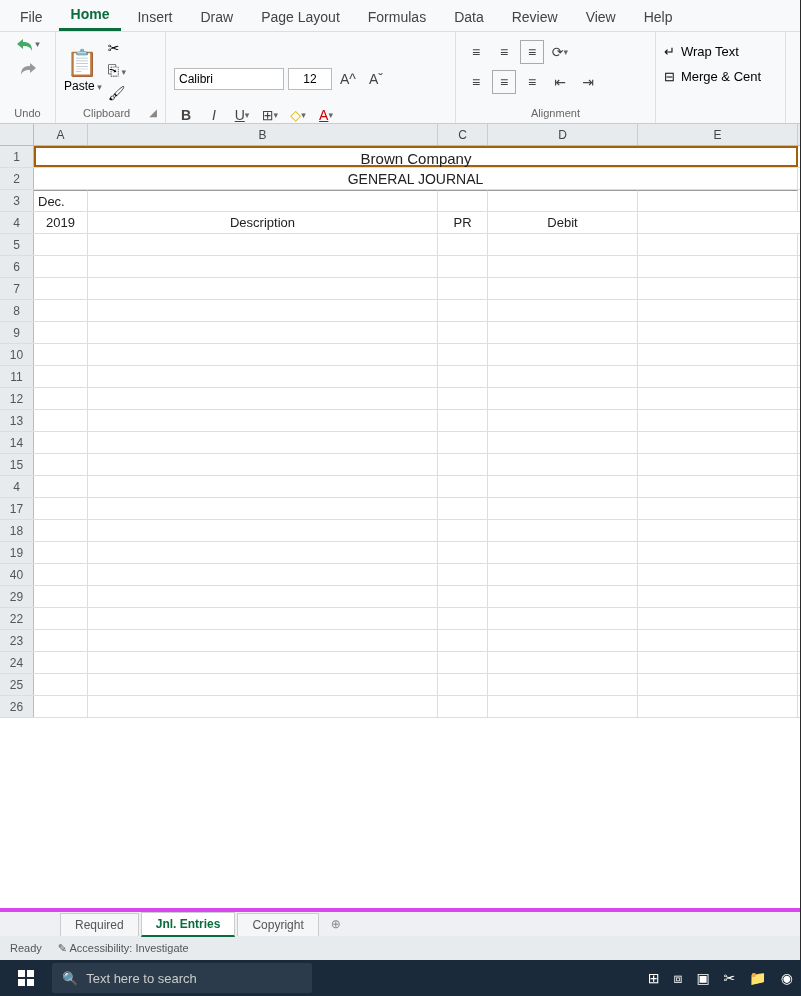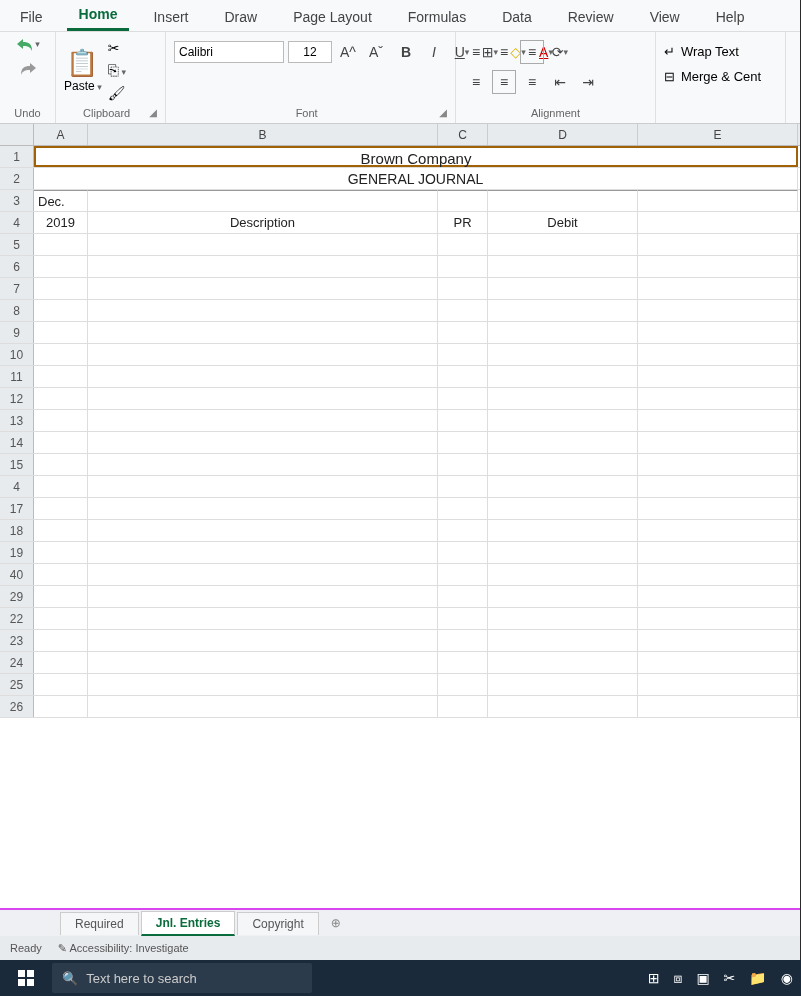--- a/index.html
+++ b/index.html
@@ -1,56 +1,56 @@
 <!DOCTYPE html>
 <html><head>
 <meta charset="utf-8">
 <style>
 * { margin:0; padding:0; box-sizing:border-box; font-family:'Segoe UI',Arial,sans-serif; }
 body { background:#2a2a2a; width:801px; height:996px; overflow:hidden; position:relative; }
 .app { background:#f0f2f5; width:800px; height:960px; }
-.menu-tabs { display:flex; background:#f8f9fb; border-bottom:1px solid #ddd; height:32px; align-items:flex-end; padding-left:8px; gap:12px;}
+.menu-tabs { display:flex; background:#f8f9fb; border-bottom:1px solid #ddd; height:32px; align-items:flex-end; padding-left:8px; gap:4px;}
 .menu-tab { padding:6px 12px; font-size:14px; color:#444; cursor:pointer; }
 .menu-tab.active { border-bottom:3px solid #0a6b3d; font-weight:600; color:#0a6b3d; }
 .ribbon { display:flex; background:#f8f9fb; height:92px; border-bottom:1px solid #ccc;}
 .ribbon-group { display:flex; flex-direction:column; justify-content:space-between; padding:4px 8px 2px 8px; border-right:1px solid #e0e0e0;}
 .ribbon-group-content { display:flex; align-items:center; gap:6px; flex:1; }
 .ribbon-group-label { font-size:11px; color:#666; text-align:center; padding:2px 0;}
 .undo-btn,.redo-btn,.paste-btn,.rb-btn,.align-btn { display:flex; align-items:center; justify-content:center; cursor:pointer; color:#444;}
 .undo-group { width:56px; }
 .undo-stack { display:flex; flex-direction:column; gap:8px; align-items:center;}
 .clipboard-group { width:110px;}
 .paste-stack { display:flex; flex-direction:column; align-items:center; font-size:12px;}
 .paste-icon { font-size:26px; color:#c7772d; }
 .side-btns { display:flex; flex-direction:column; gap:6px; font-size:14px; }
 .font-group { width:290px;}
 .font-row { display:flex; gap:4px; align-items:center;}
 .font-select { width:110px; height:22px; font-size:12px; border:1px solid #bbb; background:#fff; padding:0 4px;}
 .size-select { width:44px; height:22px; font-size:12px; border:1px solid #bbb; background:#fff; text-align:center;}
 .rb-btn { width:24px; height:24px; font-size:14px; border:1px solid transparent;}
-.font-group-content { display:flex; flex-direction:row; gap:6px; padding-top:4px;}
+.font-group-content { display:flex; flex-direction:column; gap:12px; padding-top:4px;margin-top:27px;}
 .align-group { width:200px;}
 .align-group-content { display:flex; flex-direction:column; gap:6px; padding-top:4px;}
 .wrap-merge-group { width:130px; }
 .wrap-merge-content { display:flex; flex-direction:column; gap:10px; padding-top:8px; font-size:13px;}
 .wrap-btn,.merge-btn{display:flex; align-items:center; gap:6px; cursor:pointer;}
 .launcher { font-size:10px; color:#888; float:right; margin-left:auto; cursor:pointer;}
 .sheet-area { background:#fff; height:calc(100% - 32px - 92px - 28px - 24px); position:relative; overflow:hidden;}
 .col-headers { display:flex; background:#e8ebee; border-bottom:1px solid #bbb; height:22px; font-size:12px; color:#444;}
 .corner { width:34px; border-right:1px solid #bbb; background:#e8ebee;}
 .col-h { border-right:1px solid #ccc; text-align:center; line-height:22px; cursor:pointer;}
 .cA{width:54px;} .cB{width:350px;} .cC{width:50px;} .cD{width:150px;} .cE{width:160px;}
 .rows { }
 .row { display:flex; height:22px; border-bottom:1px solid #ddd;}
 .row-h { width:34px; background:#e8ebee; border-right:1px solid #bbb; text-align:center; font-size:12px; color:#555; line-height:22px; cursor:pointer;}
 .cell { border-right:1px solid #ddd; font-size:13px; padding:2px 4px; line-height:18px; color:#222;}
 .merged-title { text-align:center; font-size:15px; width:764px; border:2px solid #a16207;}
 .merged-sub { text-align:center; font-size:14px; width:764px;}
 .hdr-cell { font-weight:400; text-align:center;}
-.sheet-tabs { display:flex; align-items:center; background:#eef0f3; height:28px; font-size:12px; border-top:2px solid #d946ef; padding-left:60px; gap:2px;}
+.sheet-tabs { display:flex; align-items:center; background:#eef0f3; height:28px; font-size:12px; border-top:4px solid #d946ef; padding-left:60px; gap:2px;}
 .sheet-tab { padding:4px 14px; border:1px solid #ccc; border-bottom:none; background:#f5f6f8; cursor:pointer; color:#555;}
 .sheet-tab.active { background:#fff; color:#0a6b3d; font-weight:600; border-bottom:2px solid #0a6b3d;}
 .add-sheet{padding:4px 10px; color:#888; cursor:pointer;}
 .status-bar { display:flex; align-items:center; background:#e8ebee; height:24px; font-size:11px; color:#555; padding:0 10px; gap:16px;}
 .taskbar { position:absolute; bottom:0; left:0; right:0; height:36px; background:#1a2a3a; display:flex; align-items:center; padding:0 8px; gap:8px;}
 .win-btn{width:36px;height:36px;display:flex;align-items:center;justify-content:center;color:#fff;cursor:pointer;}
 .search-box{flex:0 0 260px; background:#2b3b4b; height:30px; display:flex; align-items:center; padding:0 10px; color:#ccc; font-size:13px; gap:8px; border-radius:2px;}
 .tray{margin-left:auto; display:flex; gap:14px; color:#fff; font-size:14px;}
 .tray span{cursor:pointer;}
 svg{display:block;}

